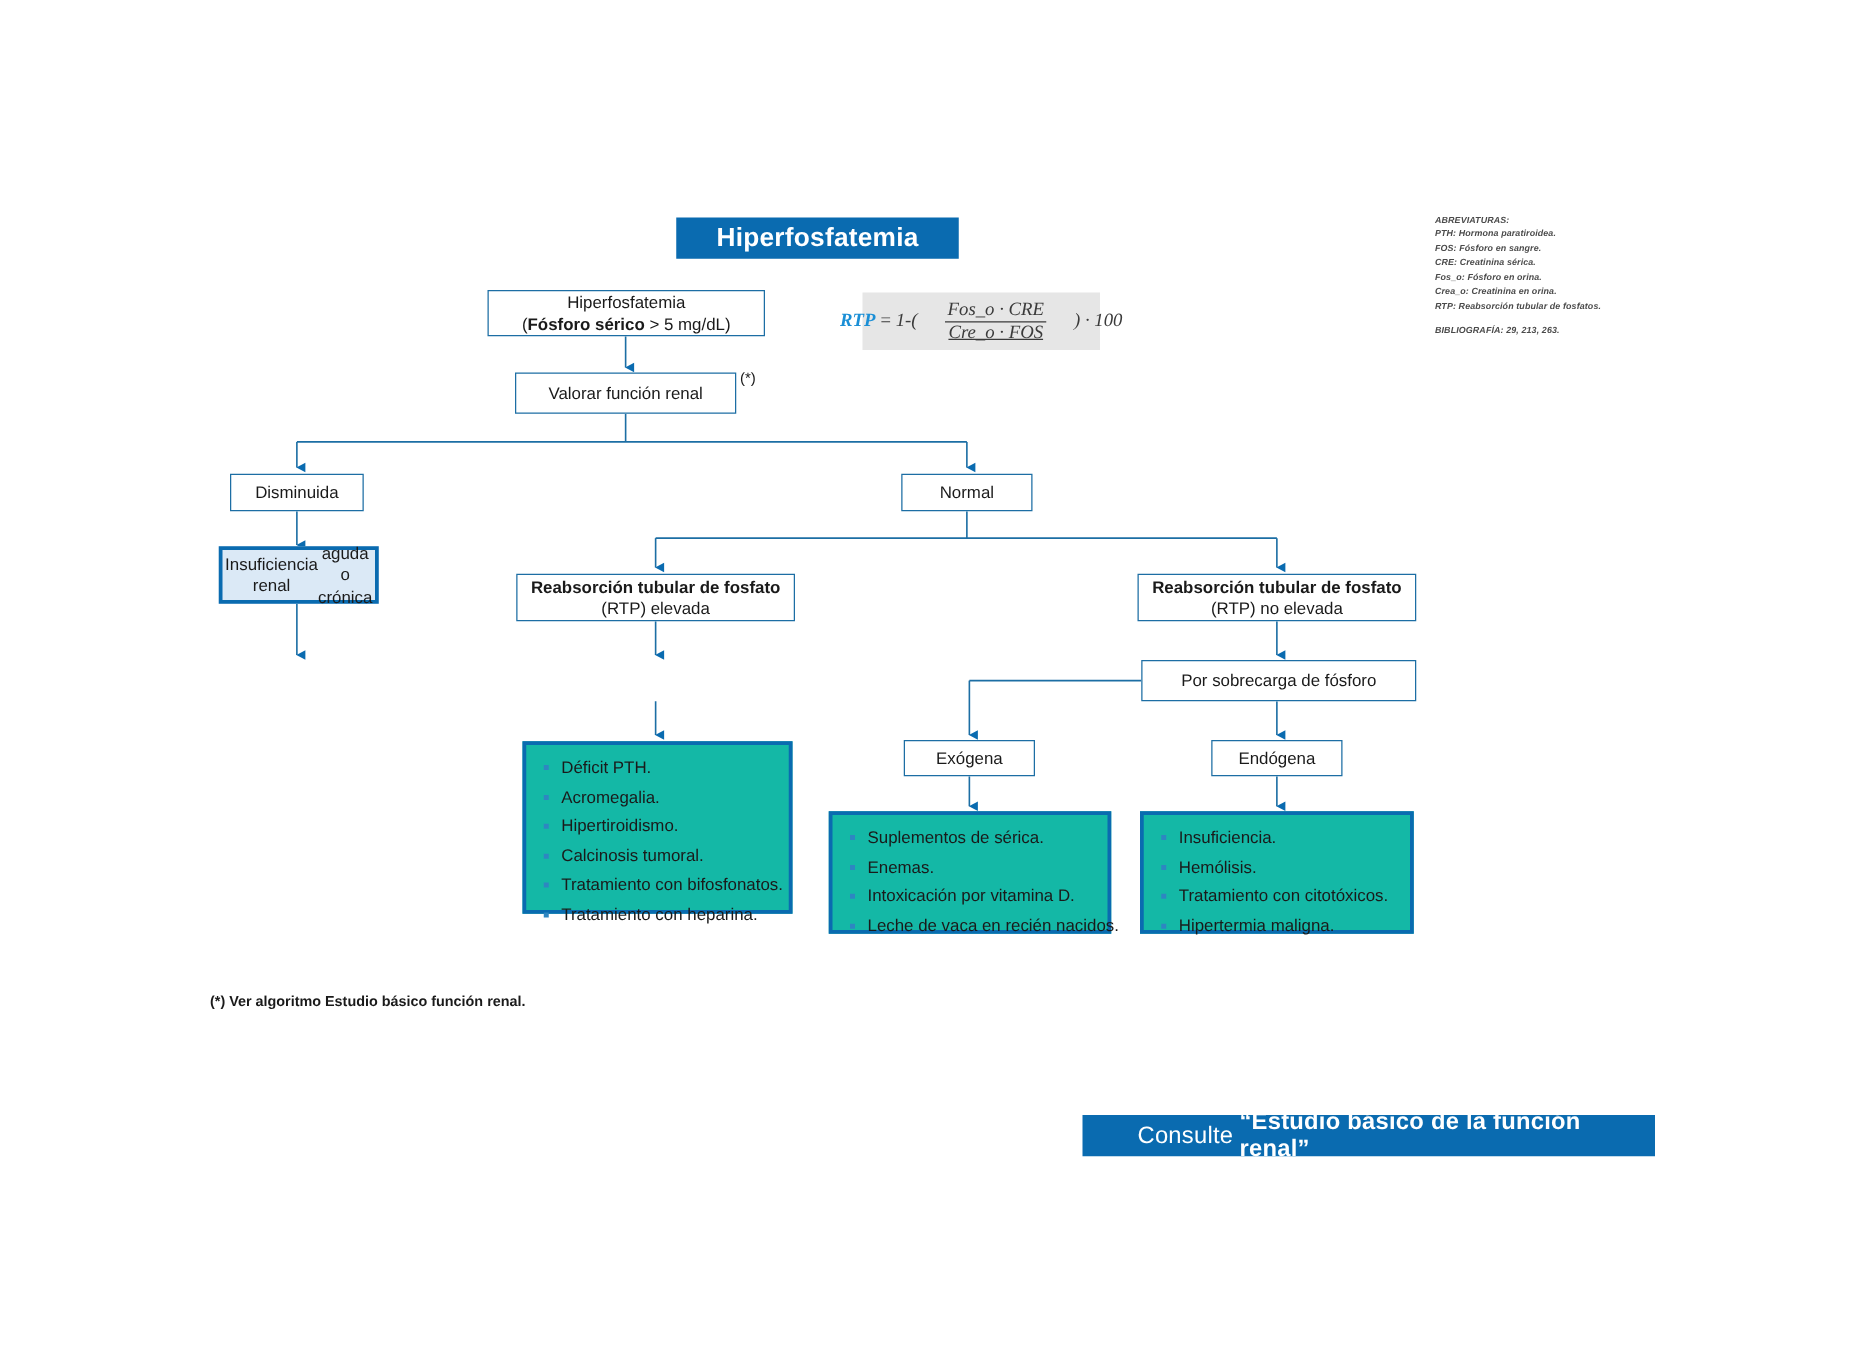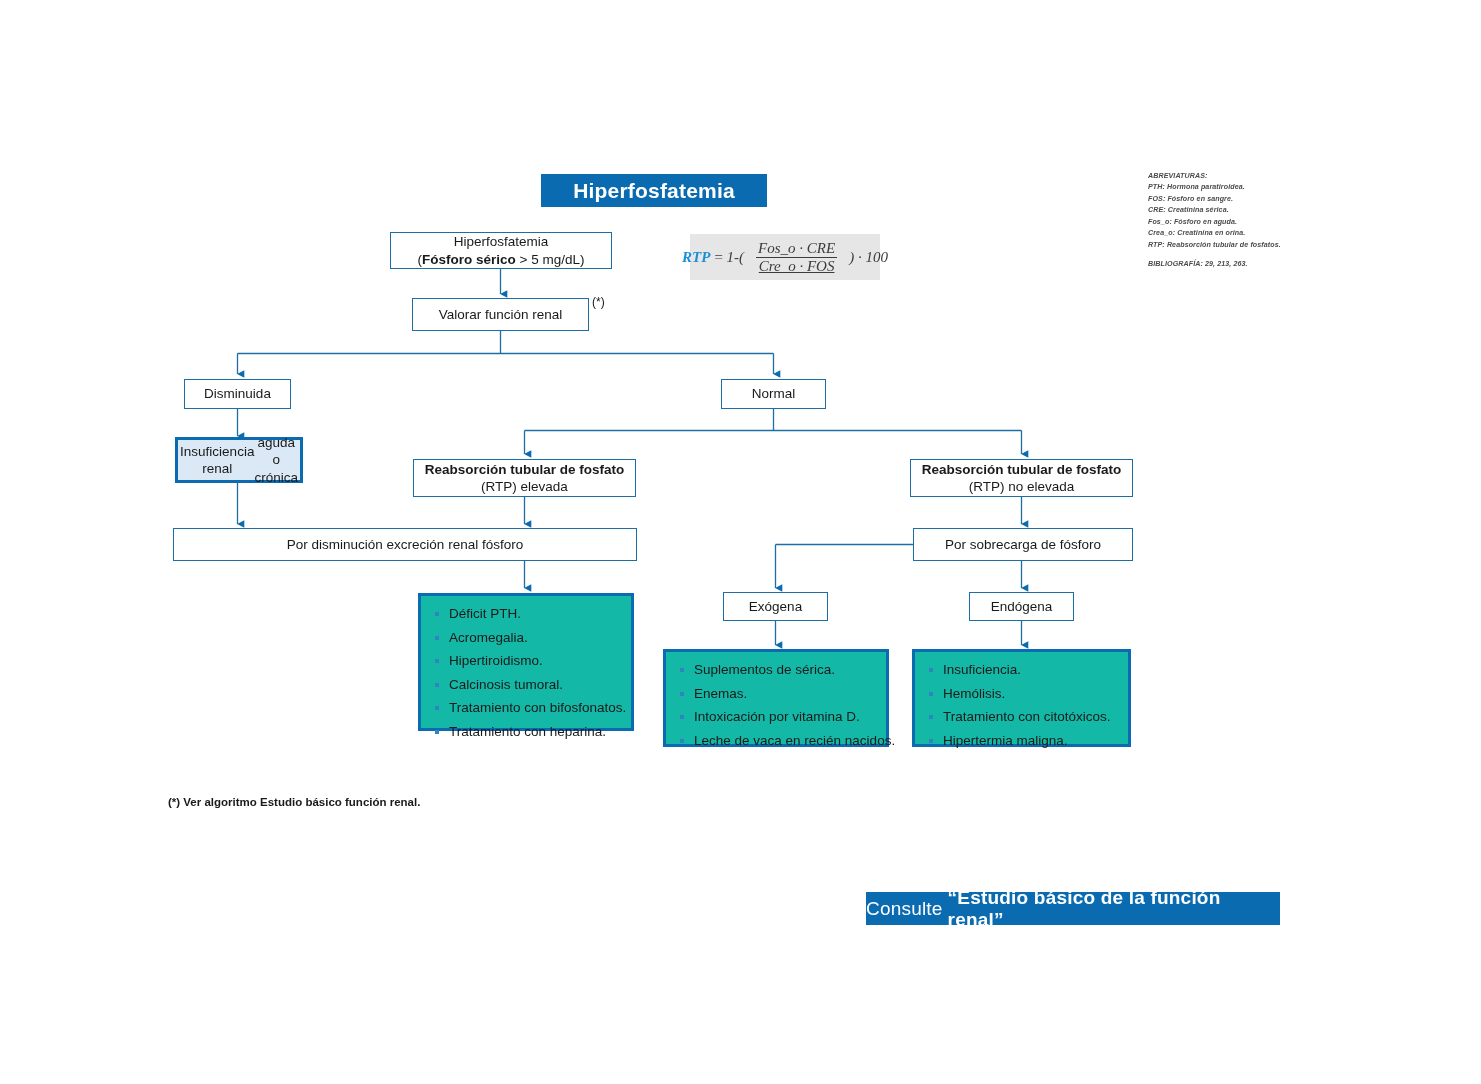--- a/index.html
+++ b/index.html
@@ -13,31 +13,31 @@
   .box .l1,.box .l2{display:block;}
   .strongline{font-weight:bold;}
 
   
   .fillbox{border:3px solid #0a6bb0;background:#dbe9f6;}
 
   
   .banner{position:absolute;background:#0a6bb0;color:#ffffff;display:flex;align-items:center;
           justify-content:center;font-weight:bold;letter-spacing:.2px;}
   #title-banner{left:541px;top:174px;width:226px;height:33px;font-size:21px;}
-  #footer-banner{left:866px;top:892px;width:414px;height:33px;font-size:19px;justify-content:space-between;}
+  #footer-banner{left:866px;top:892px;width:414px;height:33px;font-size:19px;justify-content:space-between;padding-left:44px;}
   #footer-banner .ft-pre{font-weight:normal;margin-right:5px;}
 
   
   #formula-box{position:absolute;left:690px;top:234px;width:190px;height:46px;background:#e6e6e6;
                display:flex;align-items:center;justify-content:center;}
   .formula{font-family:"Liberation Serif",serif;font-style:italic;font-size:15px;color:#3b3b3b;
            display:flex;align-items:center;gap:3px;white-space:nowrap;}
   .formula .rtp{color:#1b8fd6;font-weight:bold;}
   .frac{display:inline-flex;flex-direction:column;align-items:center;justify-content:center;
-        vertical-align:middle;line-height:1.12;margin:0 8px;}
+        vertical-align:middle;line-height:1.12;margin:0 18px;}
   .frac .num{padding:0 3px;}
   .frac .den{padding:0 3px;border-top:1.2px solid #3b3b3b;text-decoration:underline;}
 
   
   #abbrev{position:absolute;left:1148px;top:171px;width:190px;font-style:italic;font-weight:bold;
           font-size:7.1px;line-height:1.62;color:#4a4a4a;letter-spacing:.1px;}
   #abbrev .ab-gap{height:8px;}
 
   
   #footnote{position:absolute;left:168px;top:796px;font-weight:bold;font-size:11.5px;color:#1a1a1a;}
@@ -115,21 +115,21 @@
       </span>
       <span>) · 100</span>
     </div>
   </div>
 
   <div id="abbrev">
     <div>ABREVIATURAS:</div>
     <div>PTH: Hormona paratiroidea.</div>
     <div>FOS: Fósforo en sangre.</div>
     <div>CRE: Creatinina sérica.</div>
-    <div>Fos_o: Fósforo en aguda.</div>
+    <div>Fos_o: Fósforo en orina.</div>
     <div>Crea_o: Creatinina en orina.</div>
     <div>RTP: Reabsorción tubular de fosfatos.</div>
     <div class="ab-gap"></div>
     <div>BIBLIOGRAFÍA: 29, 213, 263.</div>
   </div>
 
   <div class="box" style="left:390px;top:232px;width:222px;height:37px;flex-direction:column;">
     <span class="l1">Hiperfosfatemia</span>
     <span class="l2"><span>(</span><b>Fósforo sérico</b><span> &gt; 5 mg/dL)</span></span>
   </div>
@@ -149,21 +149,20 @@
   <div class="box" style="left:413px;top:459px;width:223px;height:38px;flex-direction:column;">
     <span class="l1 strongline">Reabsorción tubular de fosfato</span>
     <span class="l2">(RTP) elevada</span>
   </div>
 
   <div class="box" style="left:910px;top:459px;width:223px;height:38px;flex-direction:column;">
     <span class="l1 strongline">Reabsorción tubular de fosfato</span>
     <span class="l2">(RTP) no elevada</span>
   </div>
 
-  <div class="box" style="left:173px;top:528px;width:464px;height:33px;">Por disminución excreción renal fósforo</div>
 
   <div class="box" style="left:913px;top:528px;width:220px;height:33px;">Por sobrecarga de fósforo</div>
 
   <div class="box" style="left:723px;top:592px;width:105px;height:29px;">Exógena</div>
 
   <div class="box" style="left:969px;top:592px;width:105px;height:29px;">Endógena</div>
 
   <div class="listbox" style="left:418px;top:593px;width:216px;height:138px;">
     <ul>
       <li>Déficit PTH.</li>

